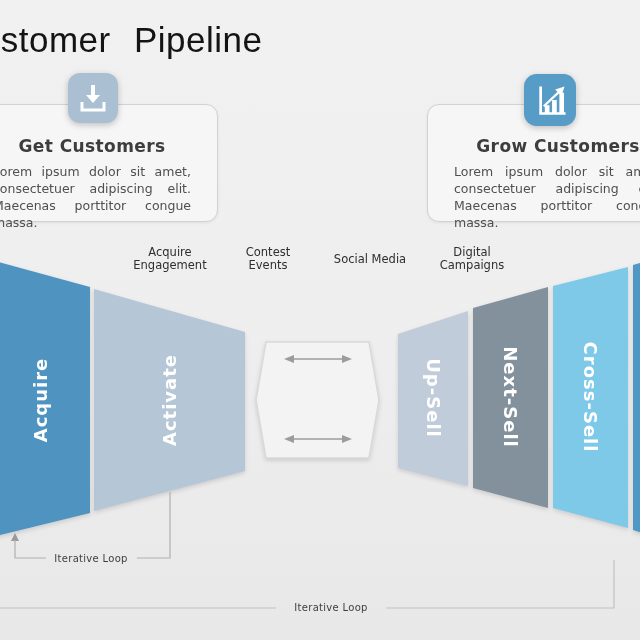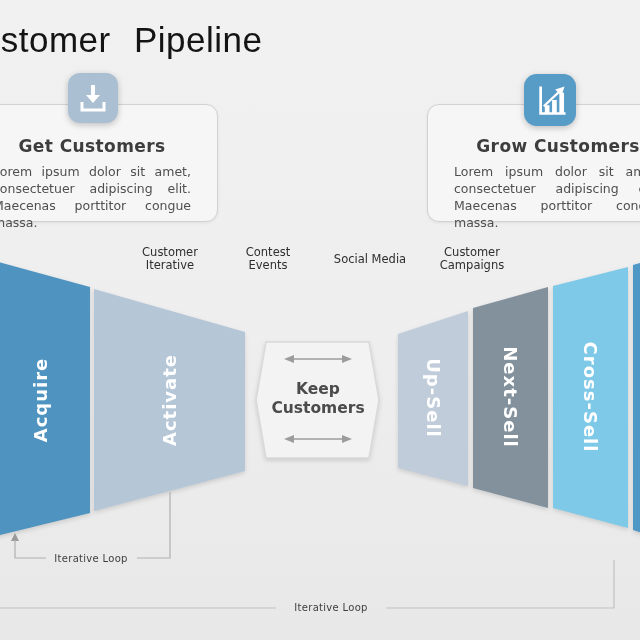--- a/index.html
+++ b/index.html
@@ -93,24 +93,24 @@
   <svg class="icon-tile icon-chart" width="52" height="52" viewBox="0 0 50 50">
     <rect x="0" y="0" width="50" height="50" rx="12" fill="#579bc7"></rect>
     <path d="M16 12 V38 H40" fill="none" stroke="#ffffff" stroke-width="2.6"></path>
     <rect x="20" y="30" width="4.5" height="8" fill="#ffffff"></rect>
     <rect x="27" y="25" width="4.5" height="13" fill="#ffffff"></rect>
     <rect x="34" y="18" width="4.5" height="20" fill="#ffffff"></rect>
     <line x1="19" y1="31" x2="35" y2="16" stroke="#ffffff" stroke-width="2.2"></line>
     <polygon points="39,12 30,15 36,21" fill="#ffffff"></polygon>
   </svg>
 
-  <div class="channel-label" style="left:170px;width:82px;">Customer Iterative</div>
+  <div class="channel-label" style="left:170px;width:82px;">Acquire Engagement</div>
   <div class="channel-label" style="left:268px;width:62px;">Contest Events</div>
   <div class="channel-label" style="left:370px;width:120px;">Social Media</div>
-  <div class="channel-label" style="left:472px;width:72px;">Customer Campaigns</div>
+  <div class="channel-label" style="left:472px;width:72px;">Digital Campaigns</div>
 
   <svg class="funnel-svg" width="640" height="640" viewBox="0 0 640 640">
     <g class="stages">
       <polygon points="-20,257 90,287 90,513 -20,540" fill="#4f94c0"></polygon>
       <polygon points="94,289 245,332 245,471 94,511" fill="#b5c6d7"></polygon>
       <polygon points="398,334 468,311 468,486 398,468" fill="#c0ccda"></polygon>
       <polygon points="473,308 548,287 548,508 473,488" fill="#83919c"></polygon>
       <polygon points="553,286 628,267 628,528 553,508" fill="#7fc9e8"></polygon>
       <polygon points="633,265 700,246 700,552 633,530" fill="#4f97c4"></polygon>
       <polygon points="256,400 266,342 369,342 379,400 369,458 266,458" fill="#f3f3f4" stroke="#d9d9d9" stroke-width="1.5"></polygon>
@@ -138,18 +138,17 @@
       <polyline points="386,608 614,608 614,560"></polyline>
     </g>
   </svg>
 
   <div class="stage-label rot-ccw" style="left:40px;top:400px;">Acquire</div>
   <div class="stage-label rot-ccw" style="left:169px;top:400px;">Activate</div>
   <div class="stage-label rot-cw" style="left:433px;top:398px;">Up-Sell</div>
   <div class="stage-label rot-cw" style="left:510px;top:397px;">Next-Sell</div>
   <div class="stage-label rot-cw" style="left:590px;top:397px;">Cross-Sell</div>
 
-  <div class="keep-label">Keep Customers</div>
 
   <div class="loop-label" style="left:91px;top:558px;">Iterative Loop</div>
   <div class="loop-label" style="left:331px;top:607px;">Iterative Loop</div>
 
 </div>
 
 </body></html>

